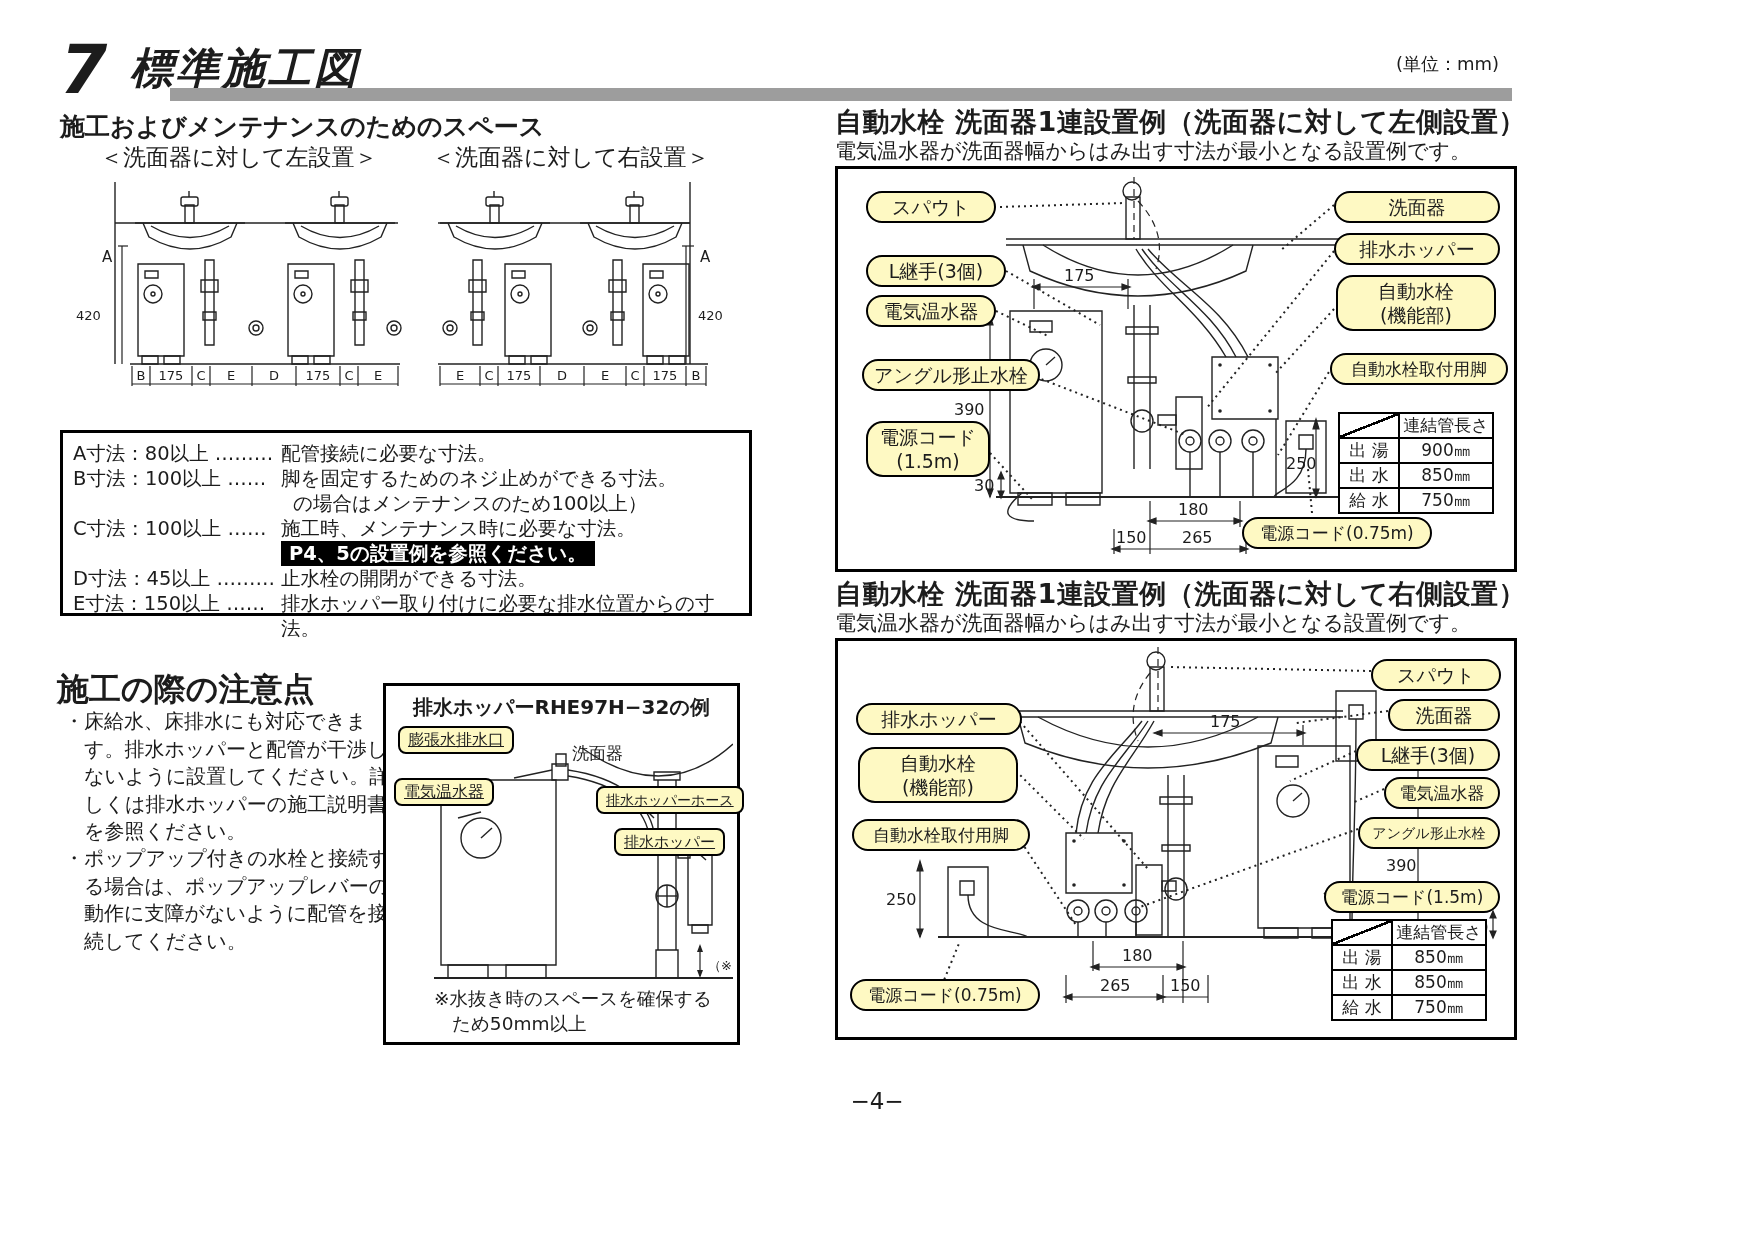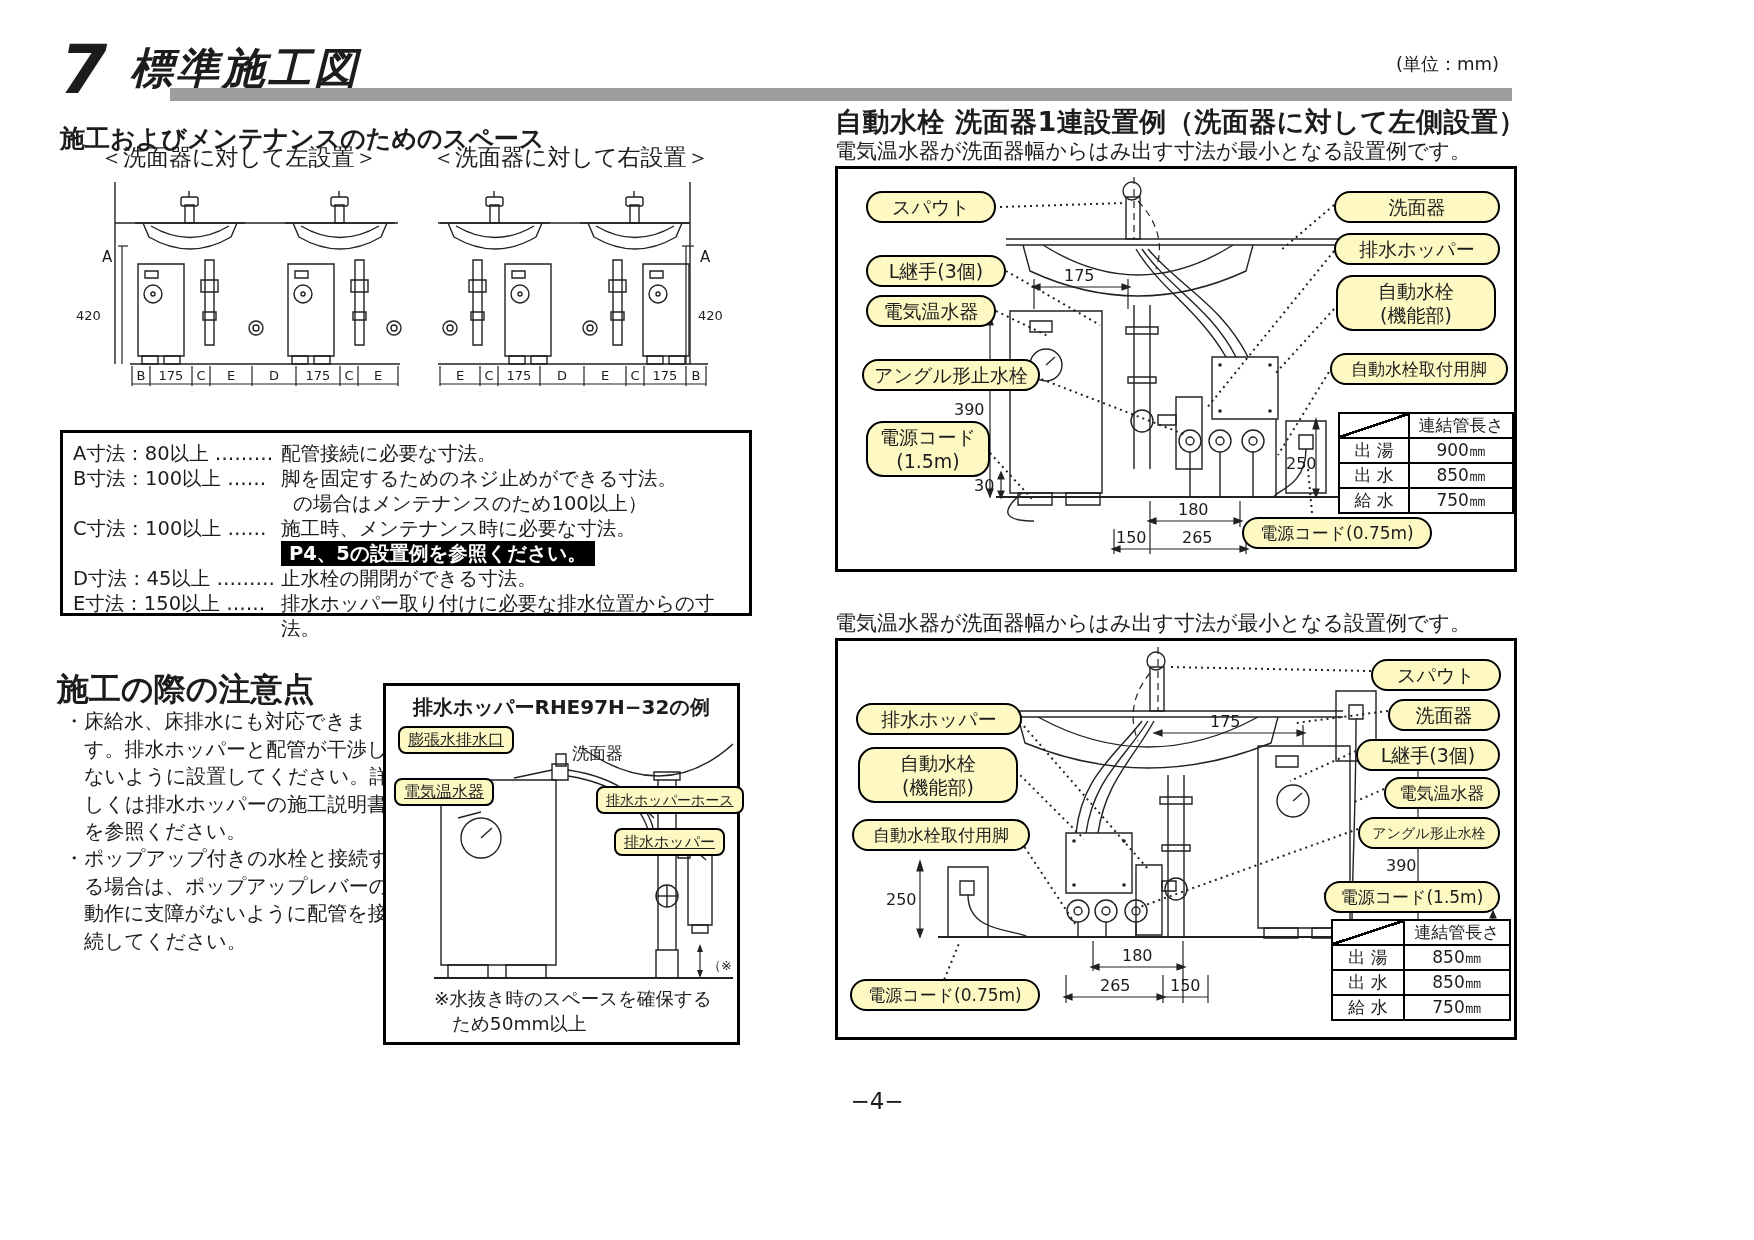--- a/index.html
+++ b/index.html
@@ -32,21 +32,21 @@
   .pill{position:absolute;border:2px solid #000;border-radius:17px;background:#fef9c3;
         text-align:center;font-size:19px;line-height:24px;padding:2px 8px;white-space:nowrap;z-index:3;}
   .pill.small{font-size:16px;line-height:20px;border-radius:8px;text-decoration:underline;}
   .pill.two{white-space:normal;}
   .plain-label{position:absolute;font-size:17px;z-index:3;}
   
   .ex-h{position:absolute;font-weight:bold;font-size:27px;letter-spacing:0.5px;}
   .ex-sub{position:absolute;font-size:21px;}
   
   .ltable{position:absolute;border-collapse:collapse;background:#fff;z-index:4;font-size:17px;}
-  .ltable td{border:2px solid #000;padding:0 6px;height:23px;}
+  .ltable td{border:2px solid #000;padding:0 0;height:23px;}
   .ltable .c1{width:58px;text-align:center;}
   .ltable .c2{width:92px;text-align:center;}
   .diag{background:linear-gradient(to bottom right,#fff 47%,#000 47%,#000 53%,#fff 53%);}
   
   svg{position:absolute;}
   svg *{vector-effect:non-scaling-stroke;}
   .ln{stroke:#222;stroke-width:1.4;fill:none;}
   .lnb{stroke:#222;stroke-width:2.2;fill:none;}
   .dash{stroke:#222;stroke-width:1.2;fill:none;stroke-dasharray:7 5;}
   .dot{stroke:#222;stroke-width:2;fill:none;stroke-dasharray:2 4;}
@@ -57,21 +57,21 @@
 </head>
 <body>
 
 <div class="page">
 
   <div class="ch-num">7</div>
   <div class="ch-title">標準施工図</div>
   <div class="title-bar"></div>
   <div class="unit-note">(単位：mm)</div>
 
-  <div class="sec-h" style="left:60px;top:110px;margin-top:12px;">施工およびメンテナンスのためのスペース</div>
+  <div class="sec-h" style="left:60px;top:110px;">施工およびメンテナンスのためのスペース</div>
   <div class="cap" style="left:100px;top:142px;">＜洗面器に対して左設置＞</div>
   <div class="cap" style="left:432px;top:142px;">＜洗面器に対して右設置＞</div>
 
   <svg style="left:60px;top:168px;" width="680" height="256" viewBox="0 0 680 256">
     <defs>
       <g id="sinkunit">
         <line x1="0" y1="20" x2="110" y2="20" class="ln"></line>
         <path d="M8,20 L14,34 Q55,58 96,34 L102,20" class="ln"></path>
         <path d="M16,23 Q55,46 94,23" class="ln"></path>
         <rect x="50" y="2" width="9" height="18" class="ln"></rect>
@@ -409,20 +409,21 @@
         <td class="c2">850㎜</td>
       </tr>
       <tr>
         <td class="c1">給 水</td>
         <td class="c2">750㎜</td>
       </tr>
     </tbody>
       </table>
   </div>
 
+  <div class="ex-h" style="left:835px;top:576px;">自動水栓 洗面器1連設置例（洗面器に対して右側設置）</div>
   <div class="ex-sub" style="left:835px;top:609px;">電気温水器が洗面器幅からはみ出す寸法が最小となる設置例です。</div>
 
   <div class="frame" style="left:835px;top:638px;width:676px;height:396px;">
     <svg style="left:0;top:0;" width="670" height="390" viewBox="0 0 670 390">
 
       <line x1="160" y1="70" x2="505" y2="70" class="ln"></line>
       <line x1="160" y1="76" x2="505" y2="76" class="ln"></line>
       <path d="M180,76 L187,102 Q310,152 433,102 L440,76" class="ln"></path>
       <path d="M200,76 Q310,136 420,76" class="ln"></path>
 

